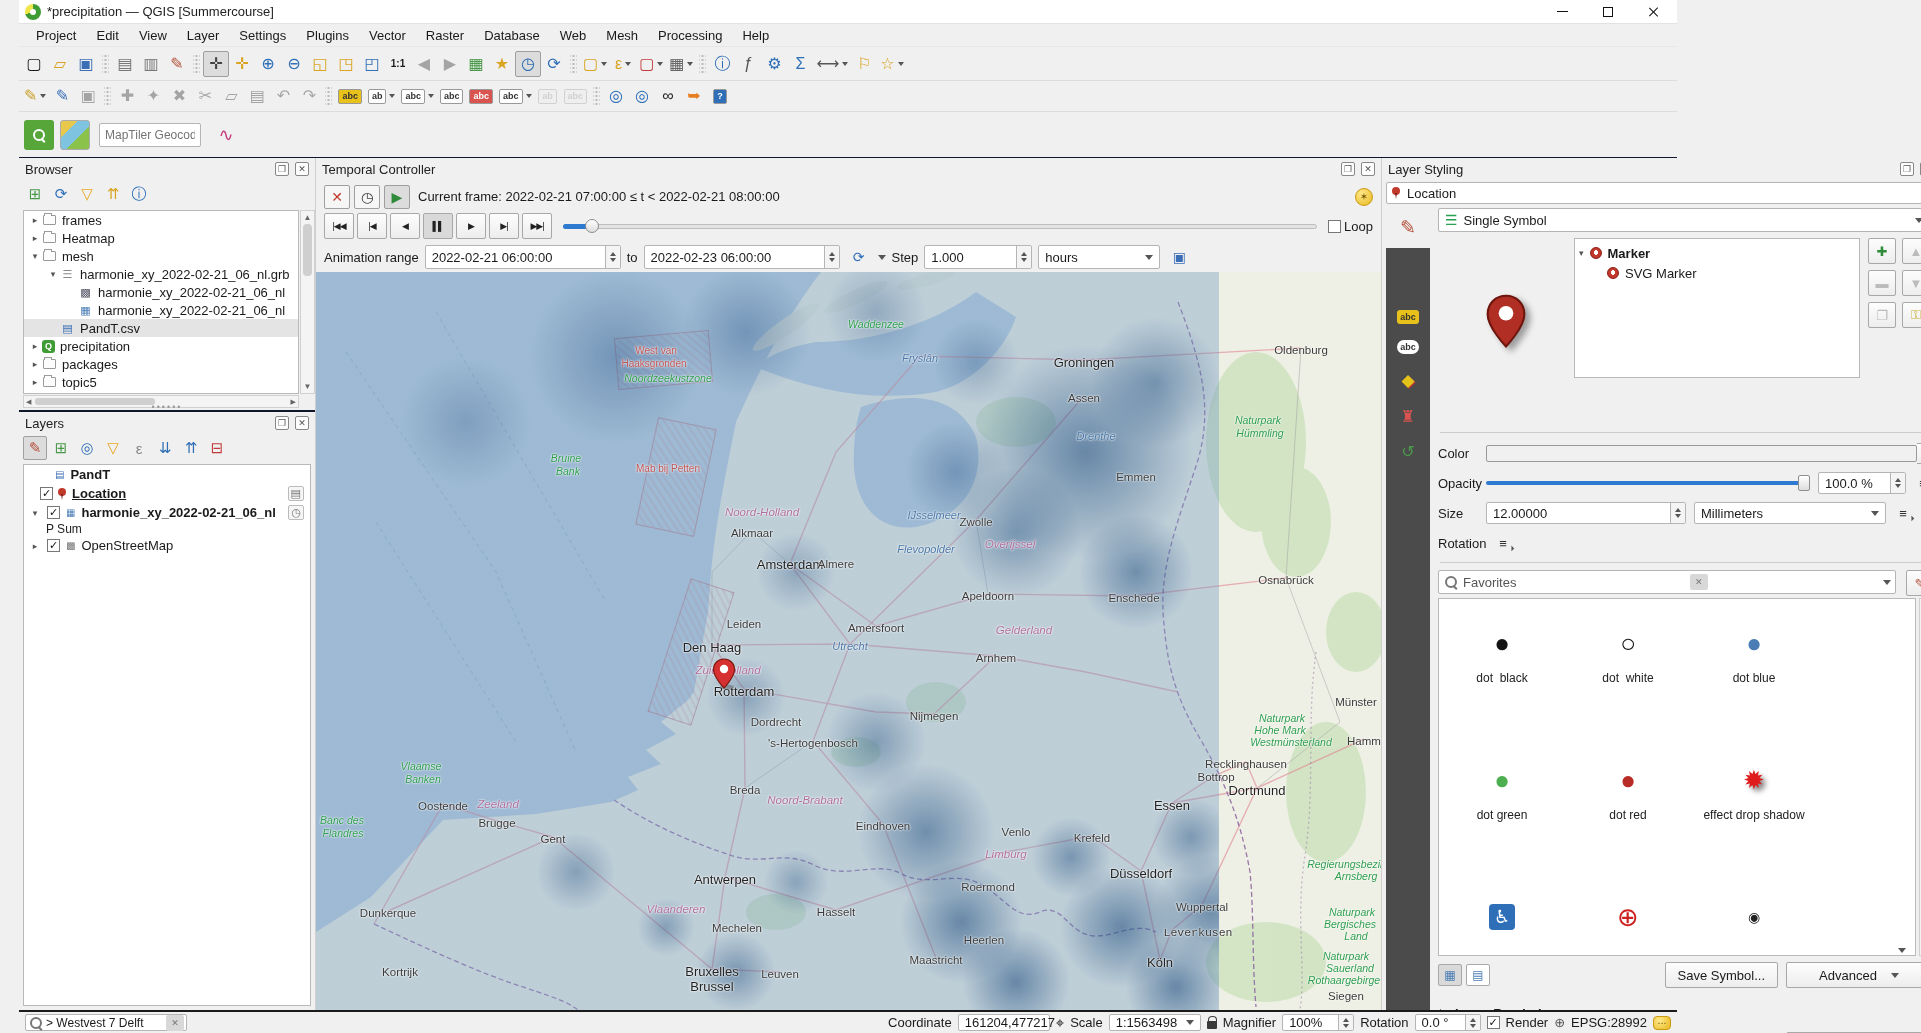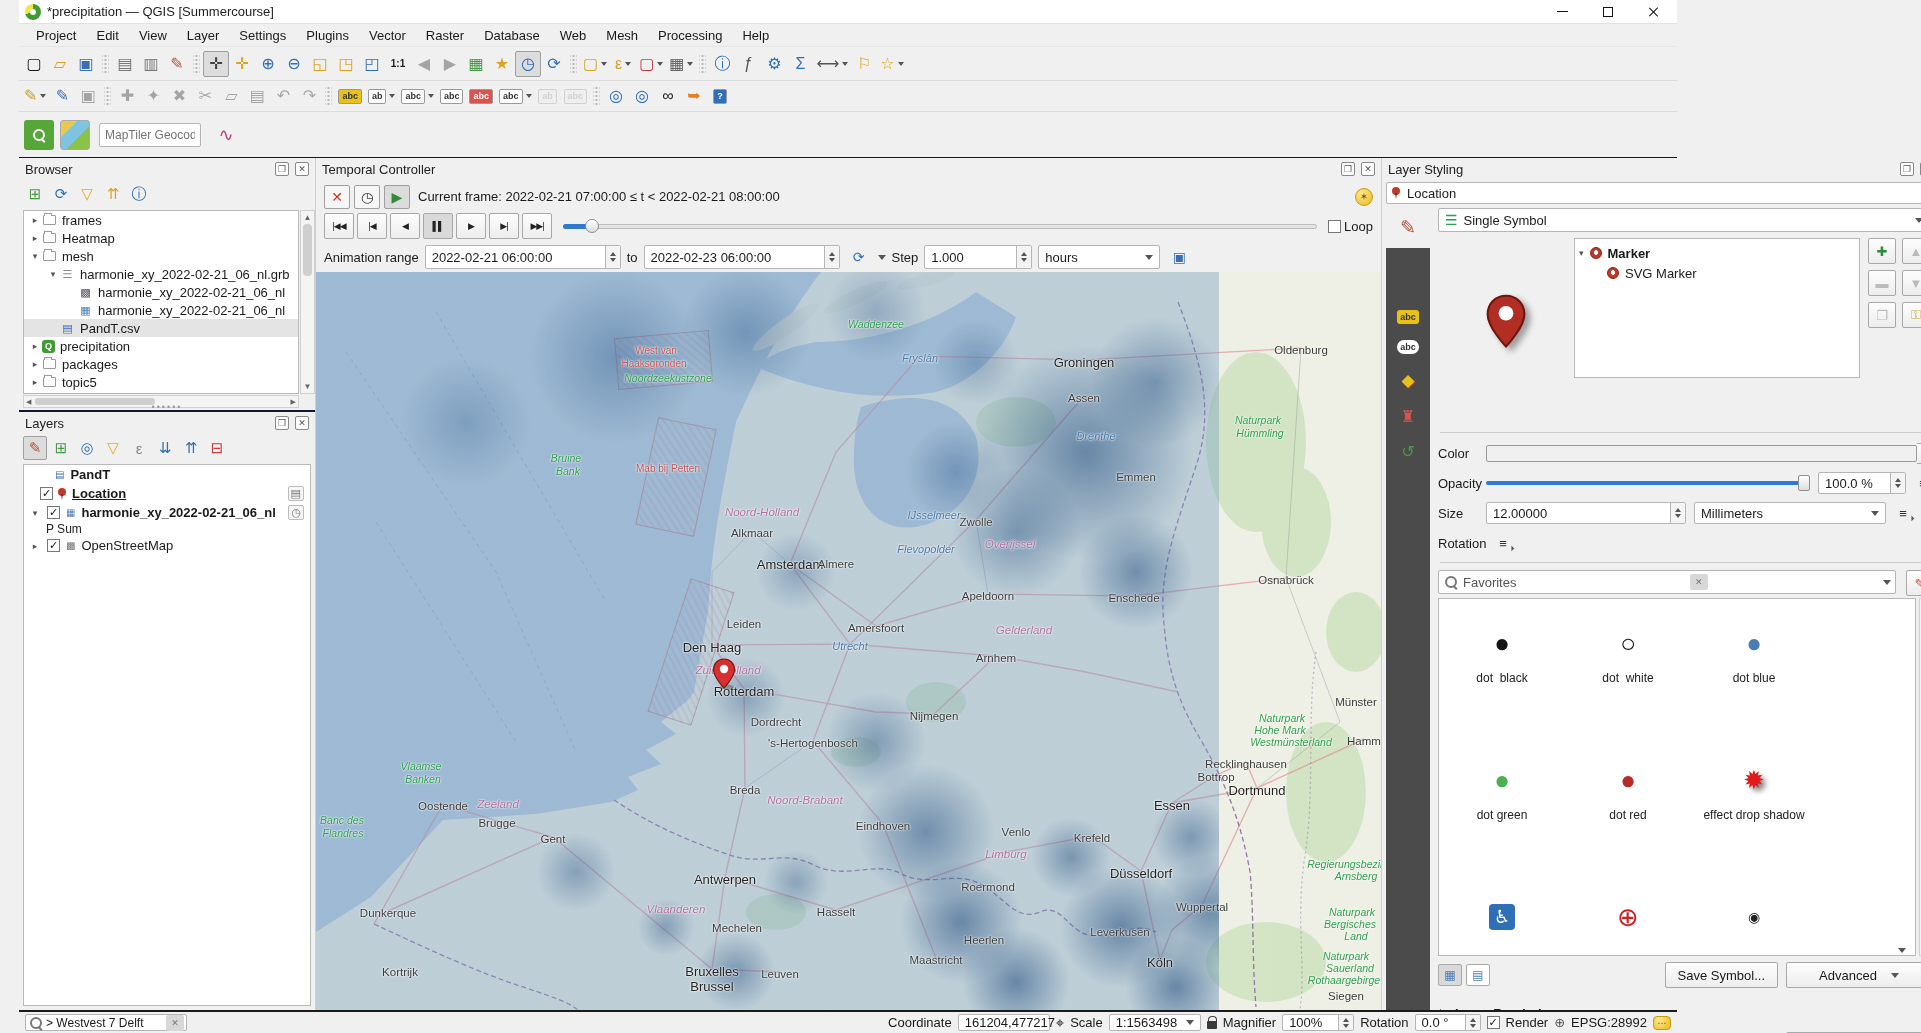--- a/index.html
+++ b/index.html
@@ -746,21 +746,21 @@
         <div class="ml c" style="left: 776px; top: 566px;">Krefeld</div>
         <div class="ml r" style="left: 690px; top: 582px;">Limburg</div>
         <div class="ml c" style="left: 672px; top: 615px;">Roermond</div>
         <div class="ml C" style="left: 825px; top: 601px;">Düsseldorf</div>
         <div class="ml C" style="left: 856px; top: 533px;">Essen</div>
         <div class="ml c" style="left: 900px; top: 505px;">Bottrop</div>
         <div class="ml c" style="left: 930px; top: 492px;">Recklinghausen</div>
         <div class="ml C" style="left: 941px; top: 518px;">Dortmund</div>
         <div class="ml c" style="left: 1048px; top: 469px;">Hamm</div>
         <div class="ml c" style="left: 886px; top: 635px;">Wuppertal</div>
-        <div class="ml c" style="left: 804px; top: 660px;">Leverkusen</div>
+        <div class="ml c" style="left: 882px; top: 660px; font-family: Liberation Mono, monospace;">Leverkusen</div>
         <div class="ml C" style="left: 844px; top: 690px;">Köln</div>
         <div class="ml c" style="left: 620px; top: 688px;">Maastricht</div>
         <div class="ml c" style="left: 668px; top: 668px;">Heerlen</div>
         <div class="ml c" style="left: 520px; top: 640px;">Hasselt</div>
         <div class="ml C" style="left: 409px; top: 607px;">Antwerpen</div>
         <div class="ml c" style="left: 421px; top: 656px;">Mechelen</div>
         <div class="ml r" style="left: 360px; top: 637px;">Vlaanderen</div>
         <div class="ml c" style="left: 237px; top: 567px;">Gent</div>
         <div class="ml c" style="left: 181px; top: 551px;">Brugge</div>
         <div class="ml c" style="left: 127px; top: 534px;">Oostende</div>

